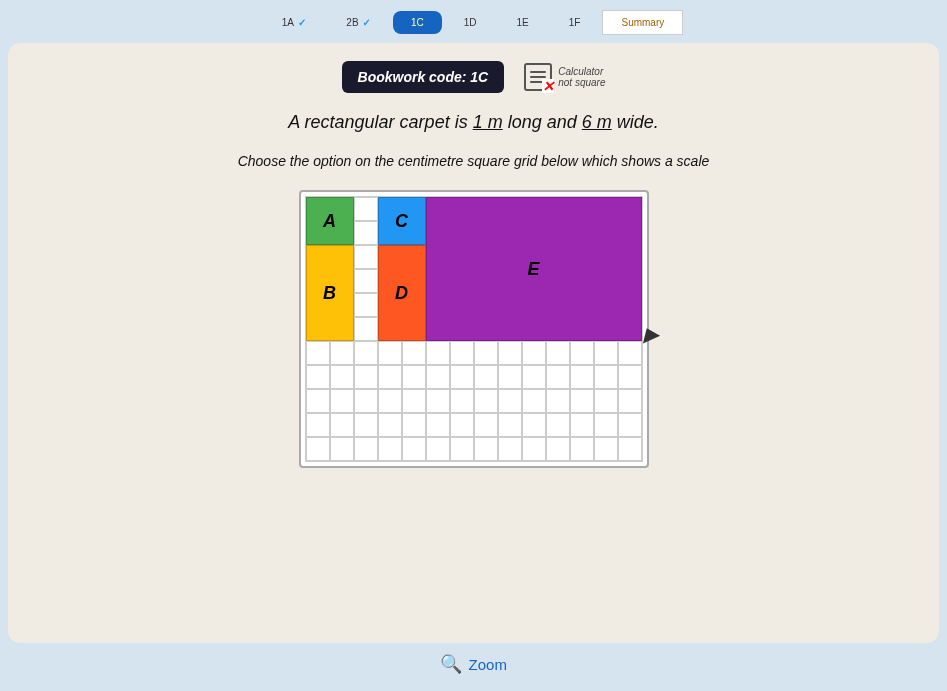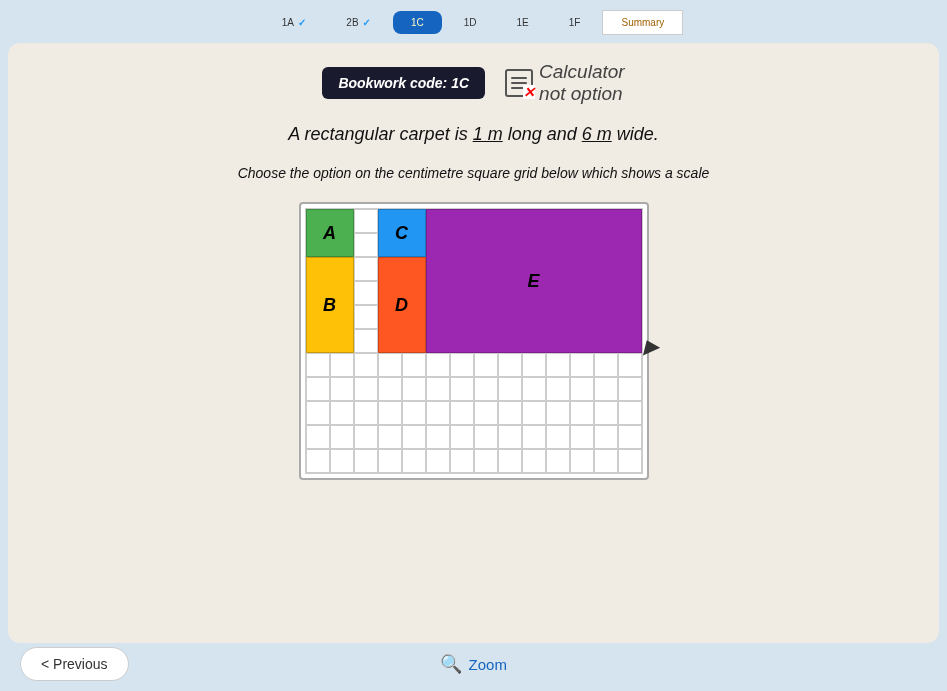--- a/index.html
+++ b/index.html
@@ -85,21 +85,21 @@
       padding: 8px 16px;
       border-radius: 6px;
       font-size: 14px;
       font-weight: bold;
     }
 
     .calculator-info {
       display: flex;
       align-items: center;
       gap: 6px;
-      font-size: 19px;
+      font-size: 10px;
       color: #444;
     }
 
     .calc-icon {
       position: relative;
       width: 28px;
       height: 28px;
       border: 2px solid #555;
       border-radius: 3px;
       display: flex;
@@ -274,21 +274,21 @@
     <div class="calculator-info">
       <div class="calc-icon">
         <div class="calc-lines">
           <div class="calc-line"></div>
           <div class="calc-line"></div>
           <div class="calc-line"></div>
         </div>
       </div>
       <div>
         <div>Calculator</div>
-        <div>not option</div>
+        <div>not square</div>
       </div>
     </div>
   </div>
 
   <div class="question-main">
     A rectangular carpet is <span class="underline">1 m</span> long and <span class="underline">6 m</span> wide.
   </div>
 
   <div class="question-sub">
     <span>Choose the option on the centimetre square grid below which shows a scale</span><br>
@@ -473,20 +473,17 @@
           <div class="grid-cell"></div>
           <div class="grid-cell"></div>
           <div class="grid-cell"></div>
         </div>
     </div>
   </div>
 
 </div>
 
 <div class="bottom-row">
-  <button class="prev-button">
-    <span>&lt; Previous</span>
-  </button>
   <button class="zoom-button">
     <span style="font-size:18px;">🔍</span>
     <span>Zoom</span>
   </button>
 </div>
 
 </body></html>

